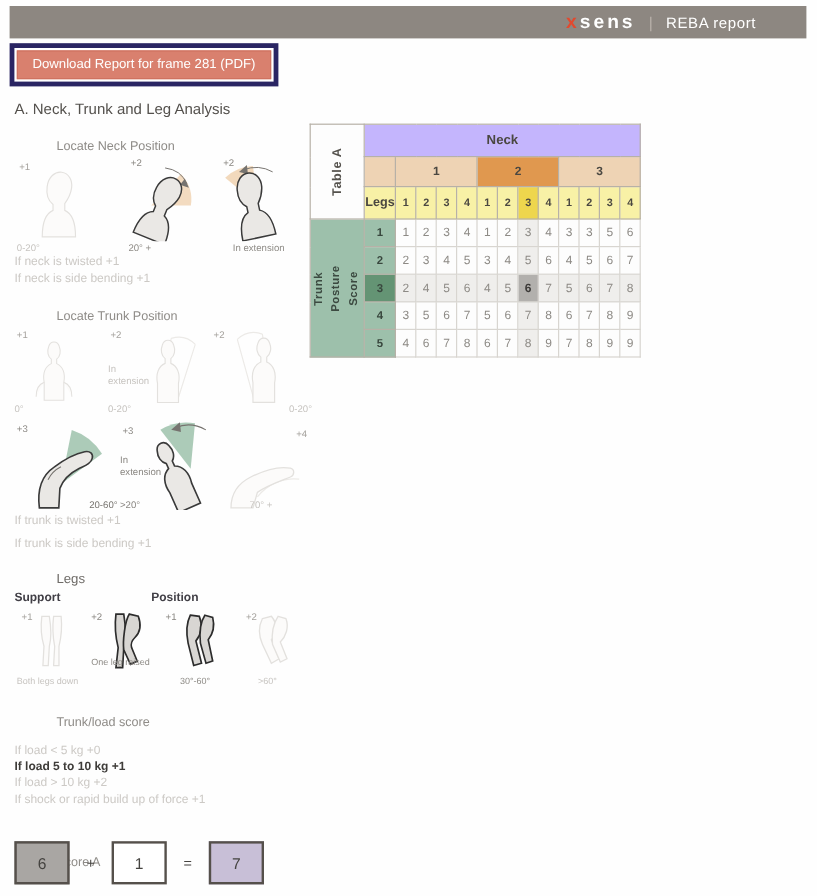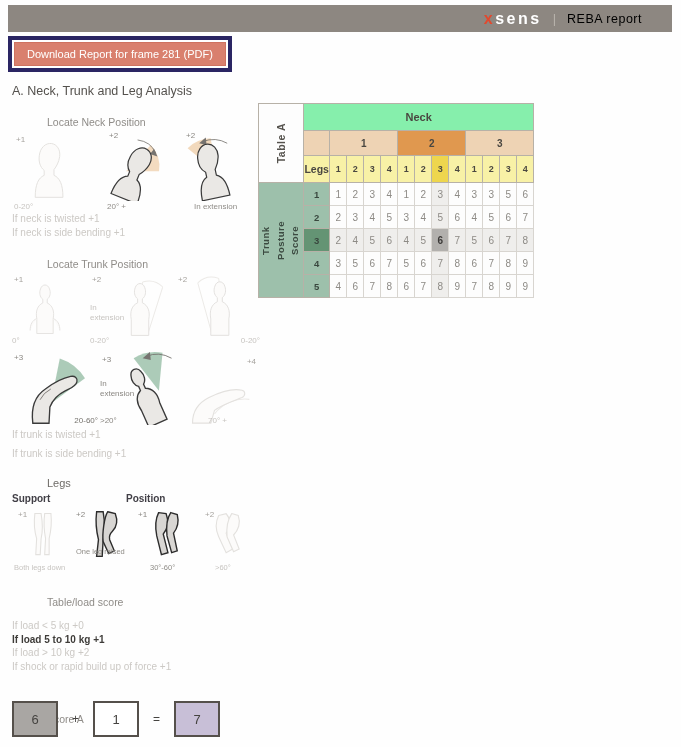--- a/index.html
+++ b/index.html
@@ -5,27 +5,27 @@
   html,body { margin:0; padding:0; background:#fff; }
   .page {
     position:relative; width:681px; height:747px; background:#fefefe;
     font-family:"Liberation Sans", sans-serif; overflow:hidden;
   }
 
   
   .topbar {
     position:absolute; left:8px; top:5px; width:664px; height:27px;
     background:#8d8781; display:flex; align-items:center; justify-content:flex-end;
-    padding-right:0; box-sizing:border-box;
+    padding-right:12px; box-sizing:border-box;
   }
   .topbar-inner { display:flex; align-items:center; margin-right:30px; }
   .brand { font-size:16px; font-weight:bold; letter-spacing:2.5px; color:#ffffff; }
   .brand .brand-x { color:#e2492e; }
   .brand-sep { color:#b8b2ab; font-size:13px; margin:0 11px; font-weight:normal; }
-  .app-title { color:#000000; font-size:12.5px; letter-spacing:0.5px; }
+  .app-title { color:#ffffff; font-size:12.5px; letter-spacing:0.5px; }
 
   
   .download-annotation {
     position:absolute; left:8px; top:36px;
     border:4px solid #2a2563; background:#ffffff; padding:2px;
   }
   .download-btn {
     background:#d9806e; border:1px solid #cf7260; color:#ffffff;
     font-family:"Liberation Sans", sans-serif;
     font-size:11px; padding:5px 12px; cursor:pointer; white-space:nowrap;
@@ -57,21 +57,21 @@
   .ghost-line { fill:none; stroke:#eceae7; stroke-width:1.2; }
 
   
   .tablea {
     position:absolute; left:258px; top:103px; border-collapse:collapse;
     font-family:"Liberation Sans", sans-serif;
   }
   .tablea th, .tablea td { border:1px solid #b7b1a7; text-align:center; padding:0; }
   .tablea td.cell { border:1px solid #d8d5d0; }
   .corner-cell { background:#fdfdfd; width:44px; }
-  .neck-span { background:#86efac; height:26px; font-size:11px; font-weight:600; color:#4a4741; }
+  .neck-span { background:#c4b5fd; height:26px; font-size:11px; font-weight:600; color:#4a4741; }
   .peach { background:#eed3b4; }
   .peach-dark { background:#e0984f; }
   .group-cell { height:24px; font-size:10px; font-weight:bold; color:#4a4741; }
   .legs-label { background:#f8f1a6; height:26px; font-size:10.5px; font-weight:bold; color:#4a4741; width:25px; }
   .num-cell { background:#f8f1a6; width:16px; font-size:9px; font-weight:bold; color:#4a4741; }
   .yellow-dark { background:#eed64d; }
   .trunk-vert { background:#9dc0ab; }
   .row-label { background:#9dc0ab; height:22px; font-size:9.5px; font-weight:bold; color:#39473e; }
   .green-dark { background:#649474; }
   .cell { background:#fdfdfd; font-size:10px; color:#8d8a85; height:22px; }
@@ -261,21 +261,21 @@
     <div class="fig" style="left:185px; top:0; width:56px; height:70px;">
       <span class="fig-score" style="top:6px; left:8px;">+2</span>
       <svg width="42" height="54" viewBox="0 0 44 58" style="position:absolute; left:10px; top:4px;">
         <path class="sil-faded" d="M12,8 L20,6 C25,12 26,20 20,27 L27,44 L20,48 L12,31 C8,22 9,14 12,8 Z"></path>
         <path class="sil-faded" d="M26,6 L33,8 C36,16 33,24 28,29 L34,44 L28,47 L21,31 C20,21 22,12 26,6 Z"></path>
       </svg>
       <span class="fig-caption faded" style="bottom:2px; left:18px; font-size:7.5px;">&gt;60°</span>
     </div>
   </div>
 
-  <div class="sub-title" style="top:596px;">Table/load score</div>
+  <div class="sub-title" style="top:596px;">Trunk/load score</div>
   <div id="force-options" style="position:absolute; left:12px; top:619px;">
       <div class="force-option">If load &lt; 5 kg +0</div>
       <div class="force-option selected">If load 5 to 10 kg +1</div>
       <div class="force-option">If load &gt; 10 kg +2</div>
       <div class="force-option">If shock or rapid build up of force +1</div>
     </div>
 
   <div class="sub-title" style="top:713px;text-align:center;">Score A</div>
   <div class="score-row">
     <div class="score-box gray">6</div>

